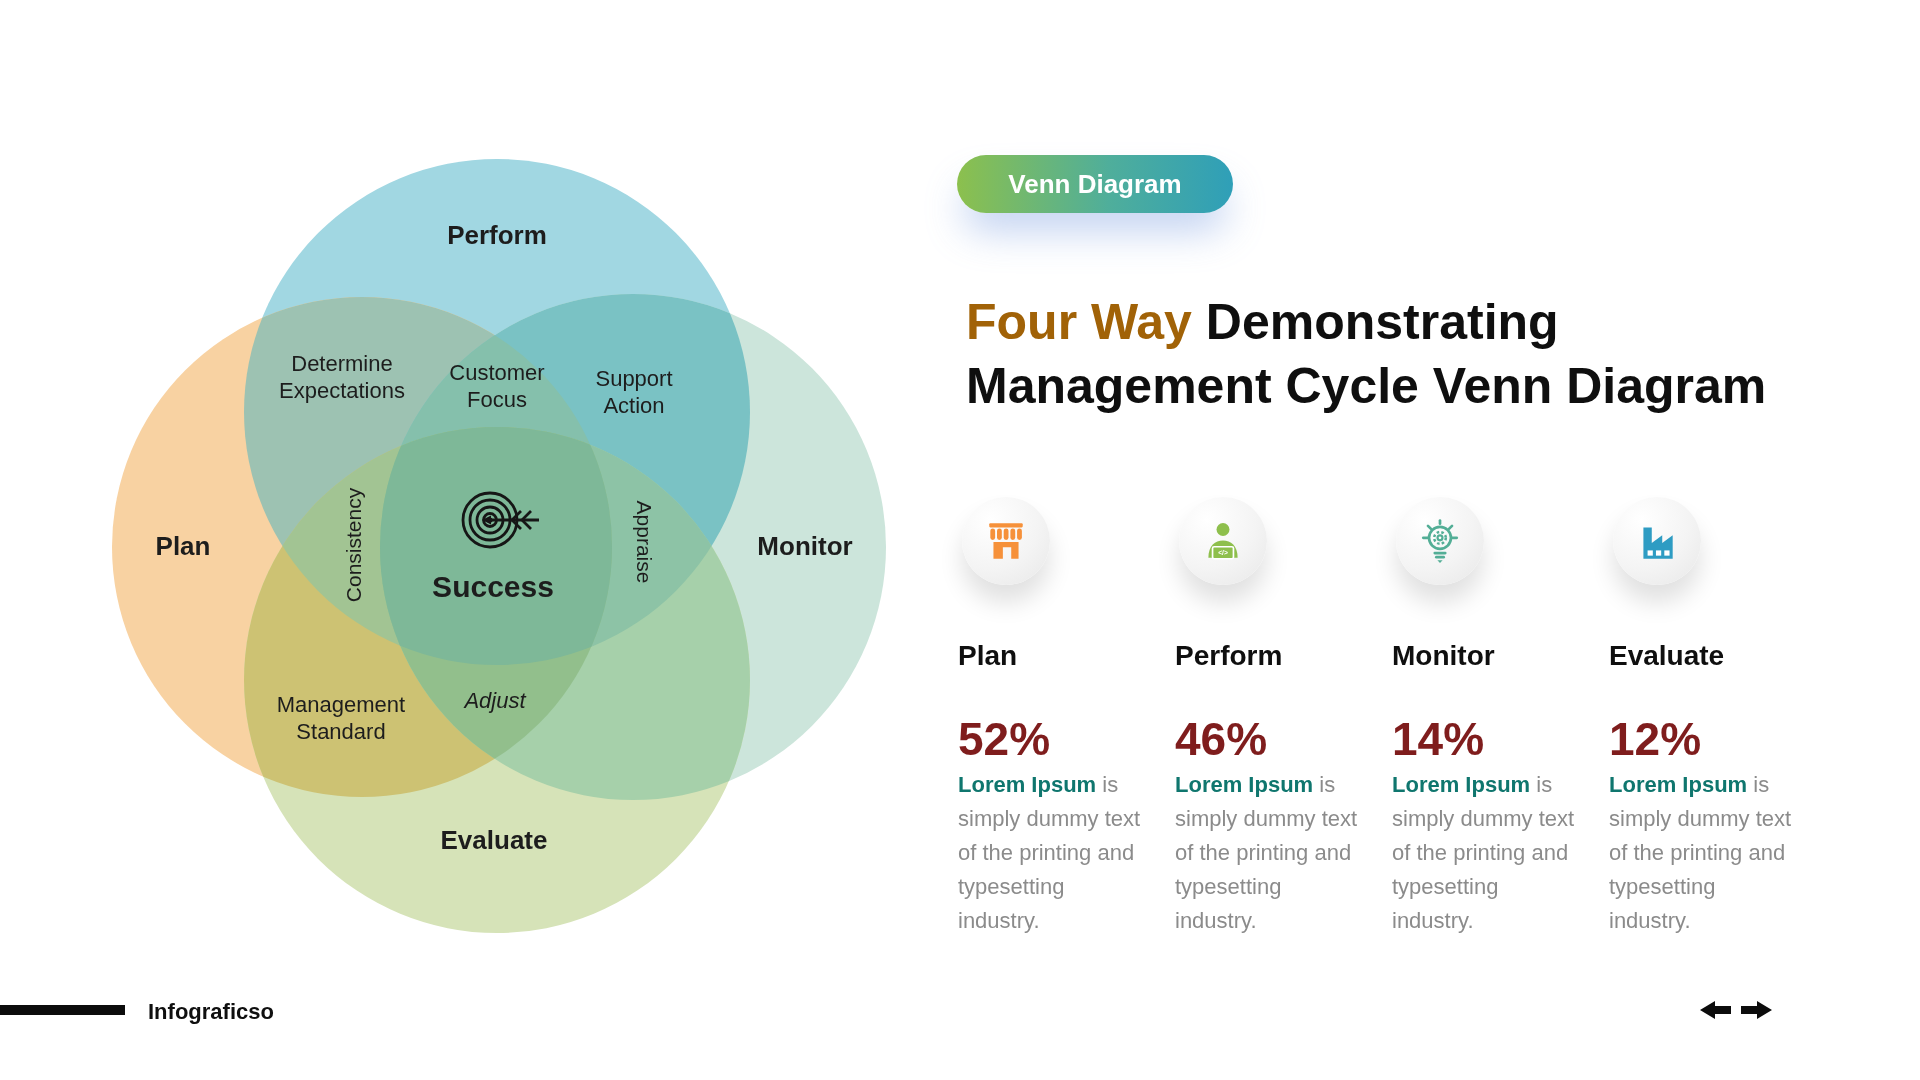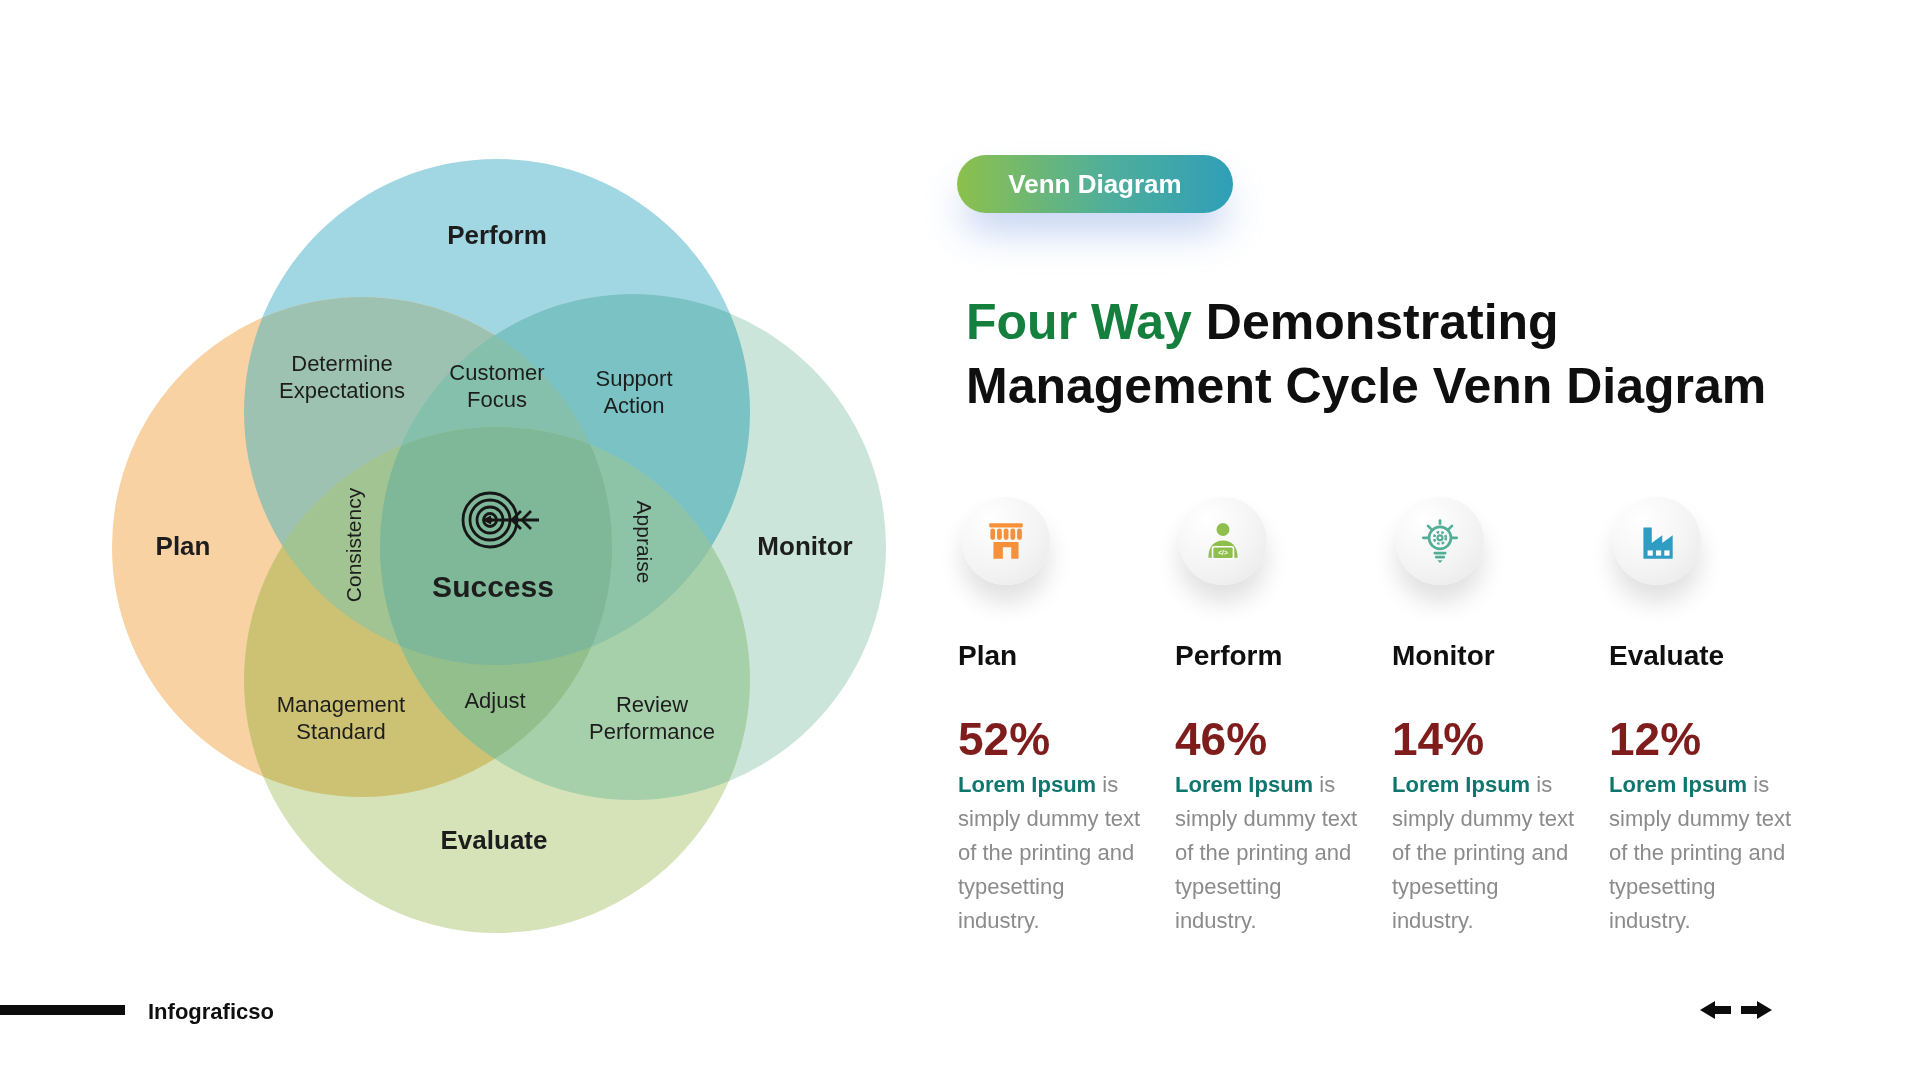--- a/index.html
+++ b/index.html
@@ -17,21 +17,21 @@
   .vrot-right{transform:translate(-50%,-50%) rotate(90deg);font-size:21px;white-space:nowrap;}
   .target-icon{position:absolute;left:455px;top:485px;}
 
   
   .badge{position:absolute;left:957px;top:155px;width:276px;height:58px;border-radius:29px;
          background:linear-gradient(90deg,#8cc04d 0%,#4fae9b 55%,#2f9fb8 100%);
          color:#fff;font-weight:bold;font-size:26px;display:flex;align-items:center;justify-content:center;
          box-shadow:0 24px 38px -6px rgba(120,155,225,.45);}
   .title{position:absolute;left:966px;top:290px;width:880px;font-size:50px;line-height:64px;
          font-weight:bold;color:#0f0f0f;}
-  .title .green{color:#15803d;}
+  .title .green{color:#a16207;}
 
   .stat{position:absolute;top:0;width:200px;height:1080px;}
   .stat.c1{left:958px;} .stat.c2{left:1175px;} .stat.c3{left:1392px;} .stat.c4{left:1609px;}
   .icon-circle{position:absolute;left:4px;top:497px;width:88px;height:88px;border-radius:50%;
          background:radial-gradient(circle at 32% 26%,#ffffff 0%,#f4f4f4 55%,#e7e7e7 100%);
          box-shadow:0 18px 24px rgba(0,0,0,.12);display:flex;align-items:center;justify-content:center;}
   .stat-label{position:absolute;left:0;top:640px;font-size:28px;font-weight:bold;color:#0f0f0f;}
   .stat-value{position:absolute;left:0;top:712px;font-size:46px;font-weight:bold;color:#7f1d1d;}
   .stat-desc{position:absolute;left:0;top:768px;width:192px;font-size:22px;line-height:34px;color:#8b8b8b;}
   .stat-desc b{color:#0f766e;}
@@ -116,23 +116,21 @@
     <div class="vlabel" style="left:342px;top:377px;width:210px;">Determine
 Expectations</div>
     <div class="vlabel" style="left:497px;top:386px;width:140px;">Customer
 Focus</div>
     <div class="vlabel" style="left:634px;top:376px;width:150px;margin-top:16px;">Support
 Action</div>
     <div class="vlabel vrot-left" style="left:353px;top:545px;">Consistency</div>
     <div class="vlabel vrot-right" style="left:644px;top:542px;">Appraise</div>
     <div class="vlabel" style="left:341px;top:718px;width:210px;">Management
 Standard</div>
-    <div class="vlabel" style="left:495px;top:700px;">Adjust</div>
-    <div class="vlabel" style="left:652px;top:718px;width:190px;">Review
-Performance</div>
+    <div class="vlabel" style="left:495px;top:700px;font-style:italic;">Adjust</div>
     <div class="vlabel vcenter" style="left:493px;top:586px;">Success</div>
 
     <svg class="target-icon" width="90" height="70" viewBox="0 0 90 70">
       <g fill="none" stroke="#161616" stroke-width="2.8">
         <circle cx="35" cy="35" r="27"></circle>
         <circle cx="35" cy="35" r="20"></circle>
         <circle cx="35" cy="35" r="13"></circle>
         <circle cx="35" cy="35" r="6.5"></circle>
         <line x1="35" y1="35" x2="84" y2="35"></line>
         <polyline points="66,26 57,35 66,44"></polyline>

